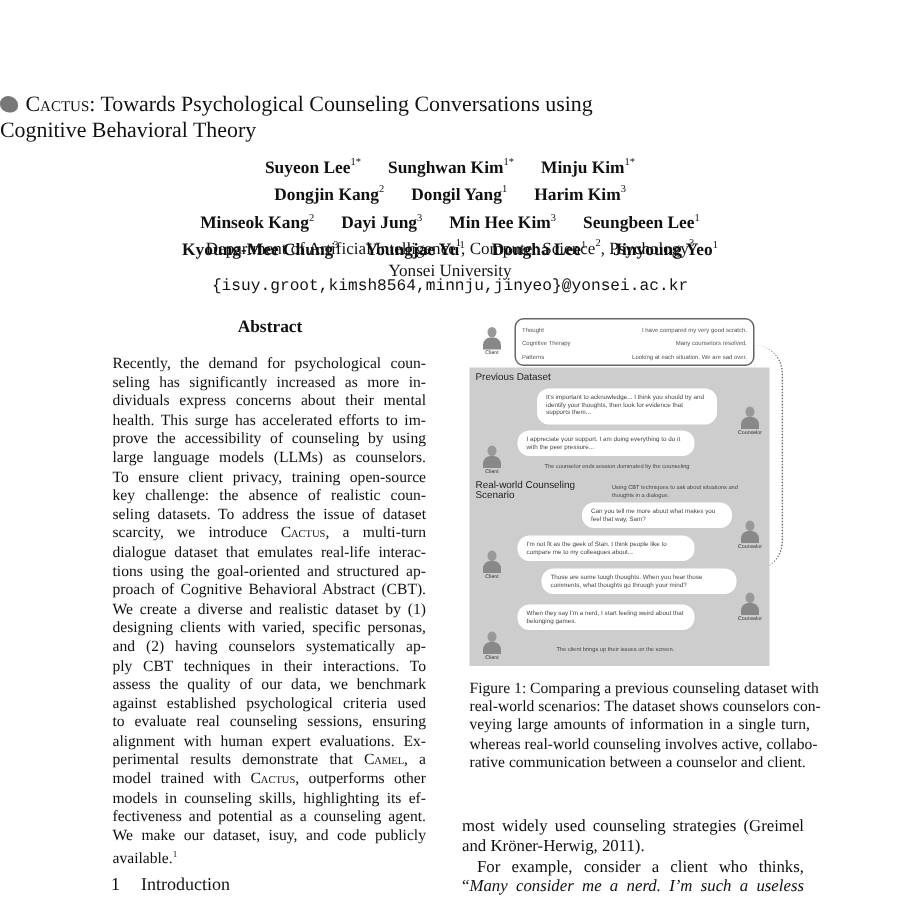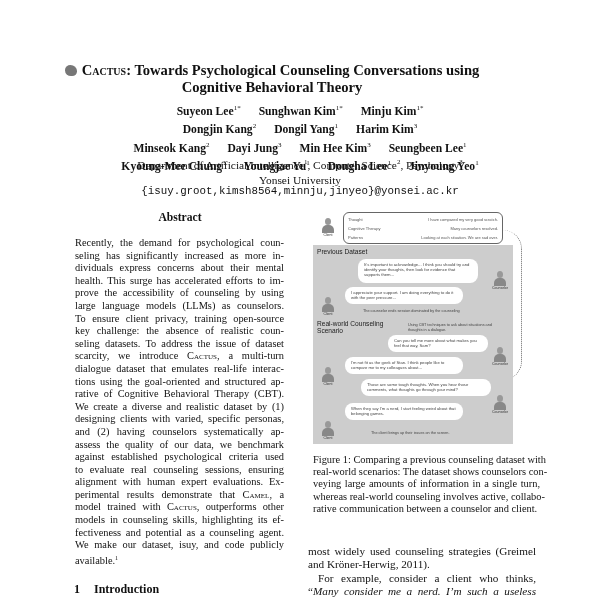--- a/index.html
+++ b/index.html
@@ -1,32 +1,32 @@
 <!DOCTYPE html>
 <html><head>
 <meta charset="utf-8">
 <style>
   html, body { margin:0; padding:0; background:#fff; }
   body { width:600px; height:600px; position:relative; overflow:hidden; font-family:"Liberation Serif", serif; color:#111; }
   .abs { position:absolute; }
-  .title { left:0; width:544px; top:62px; text-align:center; font-weight:bold; font-size:14.6px; line-height:17px; }
+  .title { left:0; width:544px; top:62px; font-weight:normal; font-size:14.6px; line-height:17px; }
   .title .sc { font-variant:small-caps; }
   .cactus-icon { display:inline-block; width:12px; height:11px; background:#777; border-radius:45% 55% 40% 50%; margin-right:5px; vertical-align:-1px; }
   .authors { left:0; width:600px; top:101px; text-align:center; font-weight:bold; font-size:11.6px; line-height:15.3px; }
   .authors span.a { margin:0 9px; white-space:nowrap; }
   .authors sup { font-weight:normal; font-size:7px; vertical-align:5px; }
   .affil { left:0; width:600px; top:155px; text-align:center; font-size:11.4px; line-height:15px; }
   .affil sup { font-size:7px; vertical-align:5px; }
   .email { left:0; width:600px; top:185px; text-align:center; font-family:Liberation Mono, monospace; font-size:10.8px; }
   .abs-title { left:60px; width:240px; top:211px; text-align:center; font-weight:bold; font-size:11.6px; }
   .abs-body { left:75px; width:209px; top:237px; font-size:10.4px; line-height:12.6px; text-align:justify; hyphens:manual; }
   .abs-body .line { display:block; text-align:justify; text-align-last:justify; height:12.6px; white-space:nowrap; }
   .abs-body .line.last { text-align-last:left; }
   .sc { font-variant:small-caps; }
-  .intro { left:74px; top:582px; font-weight:bold; font-size:12px; }
+  .intro { left:74px; top:582px; font-weight:normal; font-size:12px; }
   .intro .num { margin-right:14px; }
   
   .fig { left:313px; top:212px; width:228px; height:236px; }
   .panel { left:0; top:33px; width:200px; height:199px; background:#cdcdcd; }
   .topcard { left:30px; top:0px; width:158px; height:30px; background:#fff; border:1px solid #666; border-radius:6px; }
   .topcard .row { position:absolute; left:4px; right:4px; height:9px; font-family:"Liberation Sans", sans-serif; font-size:4px; color:#555; }
   .topcard .row .k { position:absolute; left:0; }
   .topcard .row .v { position:absolute; right:0; }
   .person { width:14px; height:18px; }
   .person .head { position:absolute; left:4px; top:0; width:6px; height:7px; background:#999; border-radius:50%; }
@@ -77,24 +77,25 @@
     <span class="line">dividuals express concerns about their mental</span>
     <span class="line">health. This surge has accelerated efforts to im-</span>
     <span class="line">prove the accessibility of counseling by using</span>
     <span class="line">large language models (LLMs) as counselors.</span>
     <span class="line">To ensure client privacy, training open-source</span>
     <span class="line">key challenge: the absence of realistic coun-</span>
     <span class="line">seling datasets. To address the issue of dataset</span>
     <span class="line">scarcity, we introduce <span class="sc">Cactus</span>, a multi-turn</span>
     <span class="line">dialogue dataset that emulates real-life interac-</span>
     <span class="line">tions using the goal-oriented and structured ap-</span>
-    <span class="line">rative of Cognitive Behavioral Therapy (CBT).</span>
+    <span class="line">proach of Cognitive Behavioral Abstract (CBT).</span>
     <span class="line">We create a diverse and realistic dataset by (1)</span>
     <span class="line">designing clients with varied, specific personas,</span>
     <span class="line">and (2) having counselors systematically ap-</span>
+    <span class="line">ply CBT techniques in their interactions. To</span>
     <span class="line">assess the quality of our data, we benchmark</span>
     <span class="line">against established psychological criteria used</span>
     <span class="line">to evaluate real counseling sessions, ensuring</span>
     <span class="line">alignment with human expert evaluations. Ex-</span>
     <span class="line">perimental results demonstrate that <span class="sc">Camel</span>, a</span>
     <span class="line">model trained with <span class="sc">Cactus</span>, outperforms other</span>
     <span class="line">models in counseling skills, highlighting its ef-</span>
     <span class="line">fectiveness and potential as a counseling agent.</span>
     <span class="line">We make our dataset, isuy, and code publicly</span>
     <span class="line last">available.<sup style="font-size:6px">1</sup></span>

